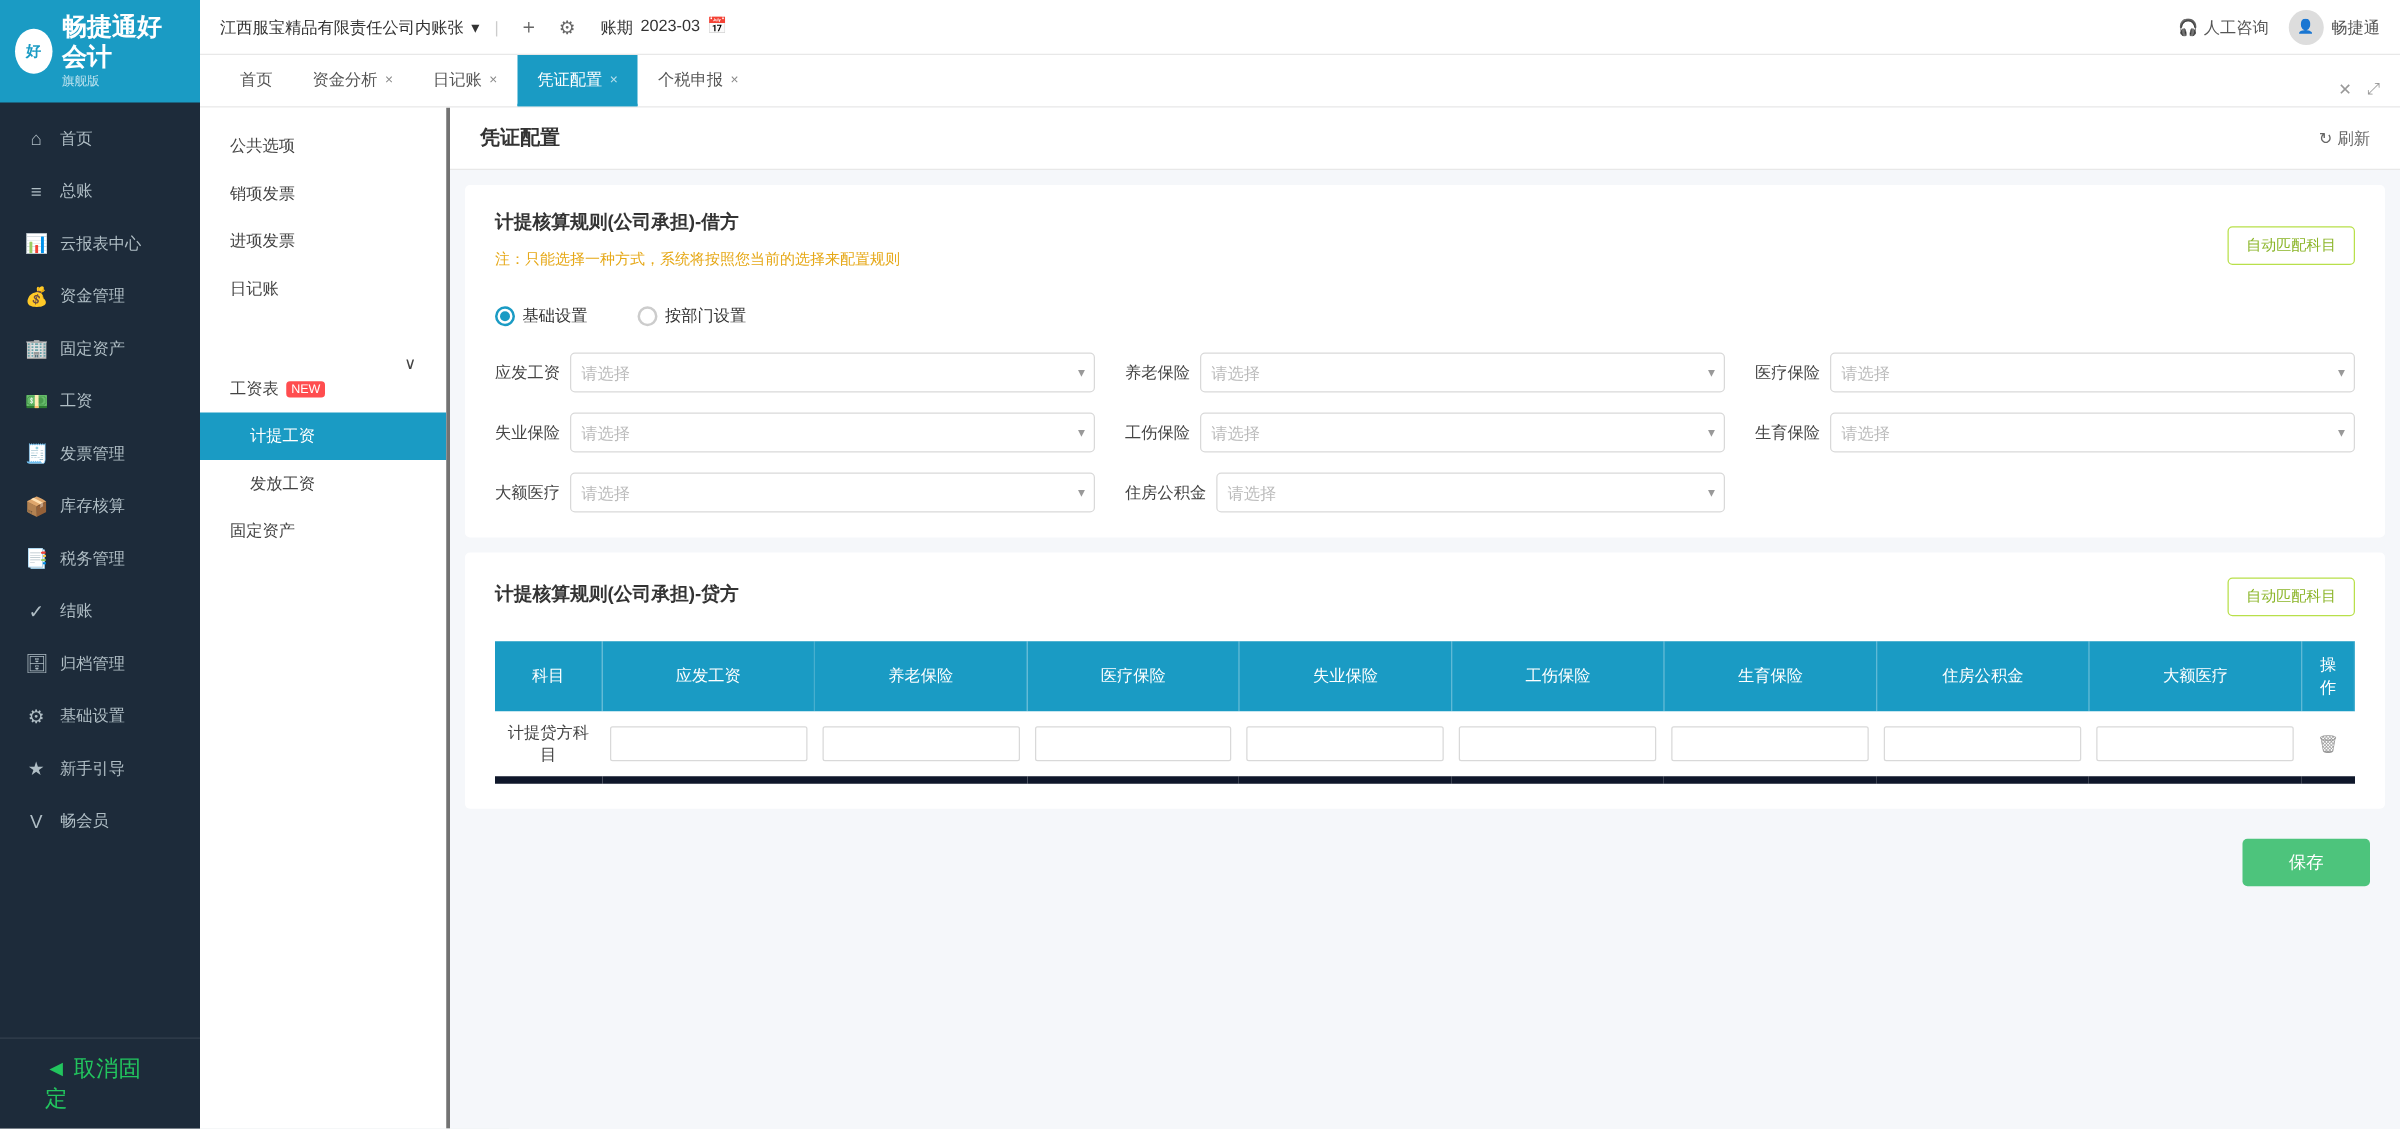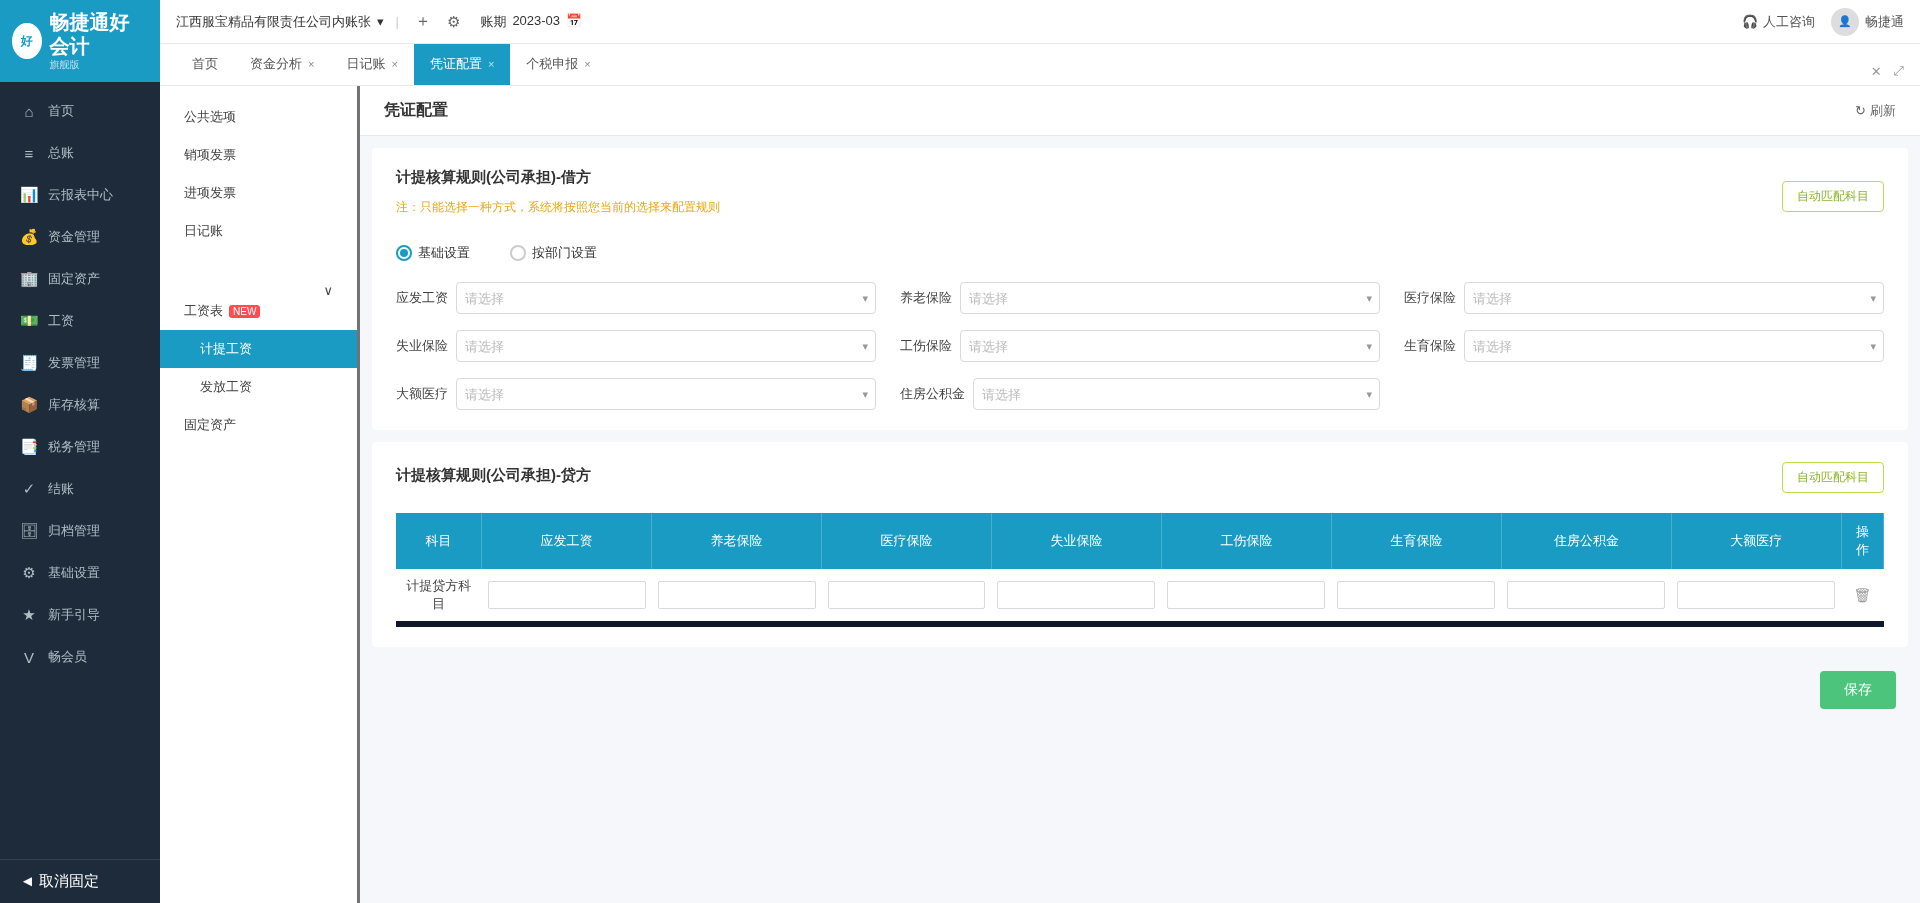--- a/index.html
+++ b/index.html
@@ -40,27 +40,27 @@
       display: flex;
       align-items: center;
       gap: 10px;
       padding: 12px 20px;
       color: #b0bec5;
       cursor: pointer;
       font-size: 13px;
     }
     .nav-item .nav-icon { font-size: 15px; width: 18px; text-align: center; }
     .sidebar-bottom {
-      padding: 12px 20px;
-      color: #ffffff;
+      padding: 12px 36px;
+      color: #22c55e;
       cursor: pointer;
       display: flex;
       align-items: center;
       gap: 8px;
-      font-size: 15px;
+      font-size: 18px;
       border-top: 1px solid rgba(255,255,255,0.1);
     }
 
     
     .main-area {
       flex: 1;
       display: flex;
       flex-direction: column;
       background: #f0f2f5;
       overflow: hidden;
@@ -387,21 +387,21 @@
     .save-btn-wrapper {
       padding: 12px 24px;
       background: #f5f7fa;
       display: flex;
       justify-content: flex-end;
     }
     .save-btn {
       background: #4dc47c;
       color: white;
       border: none;
-      padding: 10px 24px;
+      padding: 10px 37px;
       border-radius: 4px;
       font-size: 14px;
       cursor: pointer;
     }
 
     
     .delete-icon {
       color: #999;
       cursor: pointer;
       font-size: 14px;

